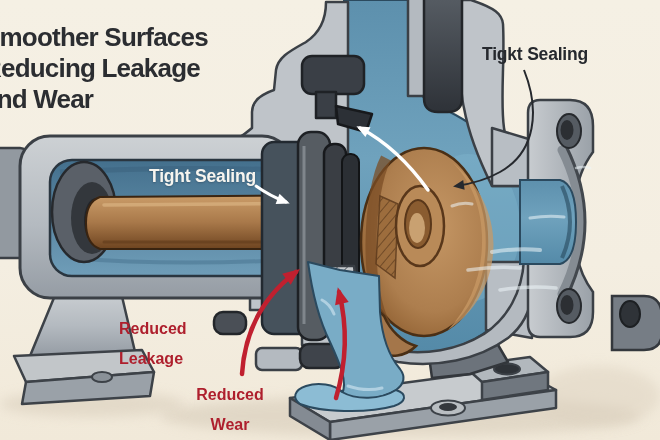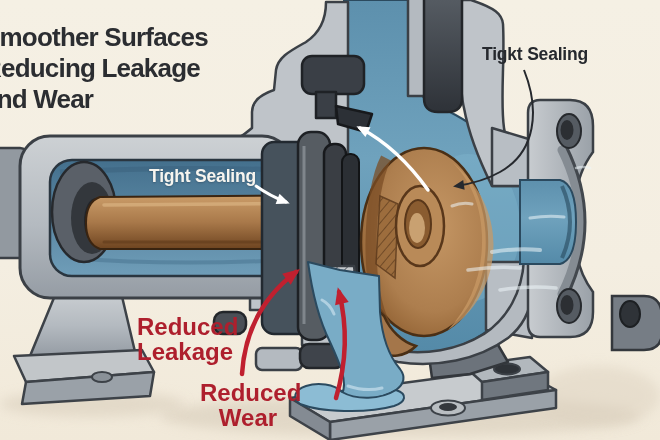--- a/index.html
+++ b/index.html
@@ -14,21 +14,21 @@
     left:-17px;top:22px;font-size:26px;line-height:31px;color:#2b2d31;
     letter-spacing:-0.8px;
   }
   .lbl-tight-white{
     left:149px;top:166px;font-size:17.5px;color:#f7f5ef;
     text-shadow:0 1px 2px rgba(30,45,60,.35);letter-spacing:-0.2px;
   }
   .lbl-tigkt{
     left:482px;top:44px;font-size:17.5px;color:#26292e;letter-spacing:-0.2px;
   }
-  .lbl-red{font-size:24px;line-height:25px;color:#ae1f2d;margin-left:18px;}
+  .lbl-red{font-size:16px;line-height:30px;color:#ae1f2d;}
   .lbl-leak{left:119px;top:314px;}
   .lbl-wear{left:182px;top:380px;width:96px;text-align:center;}
 </style>
 </head>
 <body>
 
 <div class="stage">
 
 <svg width="660" height="440" viewBox="0 0 660 440">
   <defs>

